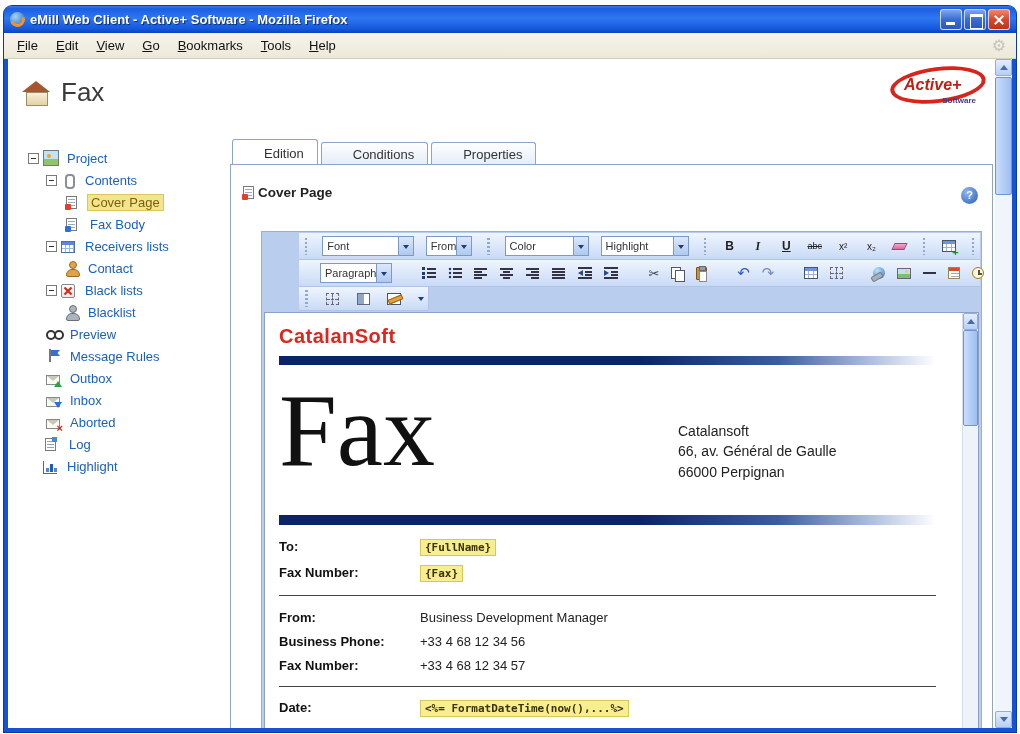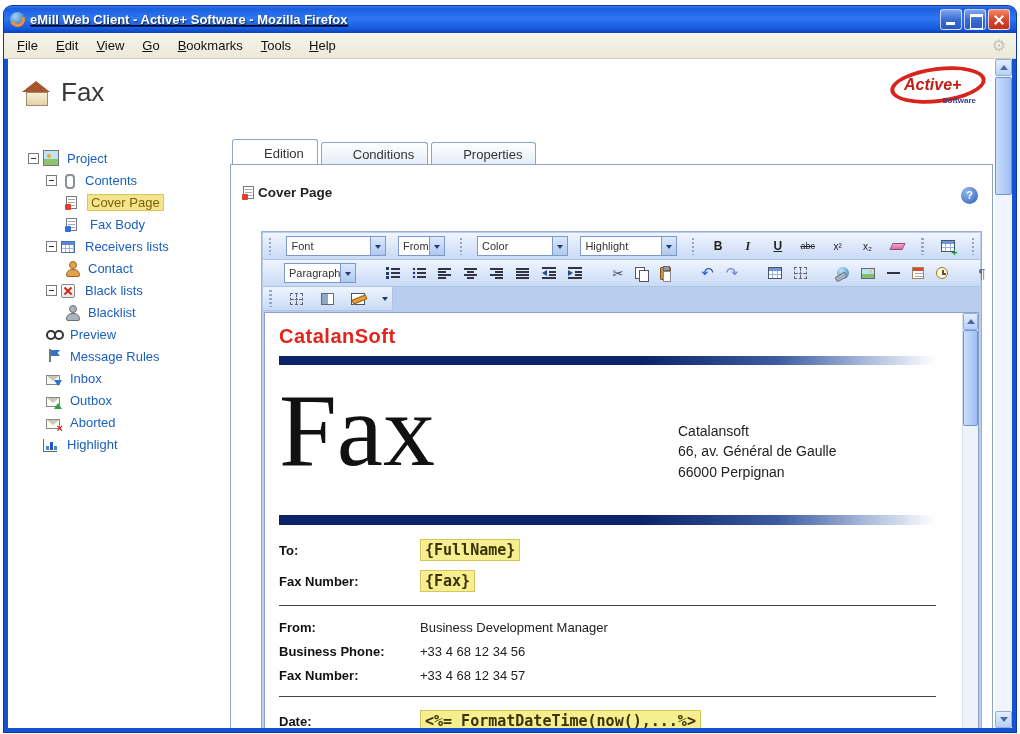--- a/index.html
+++ b/index.html
@@ -5,21 +5,21 @@
   * { box-sizing: border-box; margin: 0; padding: 0; }
   html,body { width:1020px; height:734px; overflow:hidden; background:#fff;
     font-family:"Liberation Sans", sans-serif; }
 
   
   .win { position:absolute; left:4px; right:4px; top:6px; bottom:2px;
     background:#1553D3; border-radius:8px 8px 0 0;
     box-shadow:0 0 0 1px #0A3AA8; }
   .titlebar { height:27px; border-radius:7px 7px 0 0; position:relative;
     background:linear-gradient(180deg,#3B79E8 0%,#1C5EE2 10%,#2E77F2 45%,#1558DC 85%,#0A43BC 100%);
-    display:flex; align-items:center; padding:0 6px;text-decoration:underline; }
+    display:flex; align-items:center; padding:0 6px; }
   .ff-icon { width:15px; height:15px; border-radius:50%; margin-right:5px; position:relative;
     background:radial-gradient(circle at 35% 30%,#9FD4F6,#1E5AA8); flex:0 0 15px; }
   .ff-icon::after { content:""; position:absolute; inset:0; border-radius:50%;
     border:3px solid transparent; border-right-color:#F49030; border-bottom-color:#F49030;
     transform:rotate(25deg); }
   .title-text { color:#fff; font-weight:bold; font-size:13px; text-shadow:1px 1px 1px rgba(0,0,20,.6);
     white-space:nowrap; overflow:hidden; flex:1; }
   .winbtns { display:flex; gap:2px; }
   .wbtn { width:22px; height:21px; border-radius:3px; position:relative;
     border:1px solid rgba(255,255,255,.7);
@@ -142,21 +142,21 @@
   .section-title { font-size:13.5px; font-weight:bold; color:#222; margin-left:4px; }
   .help-btn { position:absolute; right:14px; top:22px; width:17px; height:17px; border-radius:50%;
     background:radial-gradient(circle at 35% 30%,#8FB8EE,#2A5DB8); color:#fff; font-weight:bold;
     font-size:11px; text-align:center; line-height:17px; }
   .help-btn::before { content:"?"; }
 
   
   .editor { position:absolute; left:30px; right:10px; top:66px; height:680px;
     background:#B9CEEF; border:1px solid #98AFD6; padding:1px; }
   .tbar { height:27px; display:flex; align-items:center; padding:0 3px; gap:12px;
-    background:linear-gradient(180deg,#EFF5FE,#C9DAF6); border-bottom:1px solid #AFC4E8; }
+    background:linear-gradient(180deg,#EFF5FE,#C9DAF6); border-bottom:1px solid #AFC4E8;margin-left:36px; }
   .tbar.short { height:24px; width:130px; border-right:1px solid #AFC4E8; }
   .grip { width:3px; height:17px; margin:0 3px;
     background:repeating-linear-gradient(180deg,#8FA8D0 0 2px,transparent 2px 4px); }
   .combo { height:20px; background:#fff; border:1px solid #7D99C9; display:flex; align-items:center; }
   .combo-label { flex:1; font-size:11px; color:#333; padding-left:4px; white-space:nowrap; overflow:hidden; }
   .combo-arrow { width:15px; height:100%; border-left:1px solid #7D99C9;
     background:linear-gradient(180deg,#DCE8FB,#AFC9EF); position:relative; }
   .combo-arrow::before { content:""; position:absolute; left:4px; top:8px; width:0; height:0;
     border-left:3.5px solid transparent; border-right:3.5px solid transparent; border-top:4px solid #1C3E7A; }
   .tbtn { width:22px; height:22px; border:none; background:transparent; display:flex; align-items:center;
@@ -230,21 +230,21 @@
   .navy-bar { height:9px; margin-top:8px;
     background:linear-gradient(90deg,#0B2468 0%,#0B2468 55%,#3D5CA0 76%,#AEBEDF 90%,#fff 100%); }
   .navy-bar.b2 { height:10px; margin-top:20px; }
   .fax-row { display:flex; }
   .big-fax { flex:1; font-family:"Liberation Serif", serif; font-size:104px; line-height:1.25; color:#111; }
   .addr { width:258px; padding-top:56px; font-size:14px; color:#222; line-height:1.45; }
   .fields { margin-top:14px; }
   .frow { display:flex; align-items:baseline; margin:9px 0; }
   .flabel { width:141px; flex:0 0 141px; font-weight:bold; font-size:13px; color:#111; }
   .fval { font-size:13px; color:#222; }
-  .token { font-family:"DejaVu Sans Mono", monospace; font-size:15px; font-weight:bold; color:#3A3200;
+  .token { font-family:"DejaVu Sans Mono", monospace; font-size:11px; font-weight:bold; color:#3A3200;
     background:#F7EE8F; border:1px solid #D6C75C; padding:1px 4px; }
   hr.sep { border:none; border-top:1px solid #444; margin:13px 0; }
 
   
   .vscroll { position:absolute; width:17px; background:#F0F4FB; }
   .page-scroll { right:0; top:0; bottom:0; }
   .doc-scroll { right:0; top:0; bottom:0; width:16px; background:#EEF3FA; border-left:1px solid #D4DEEE; }
   .sb-btn { position:absolute; left:0; right:0; height:17px; border:1px solid #93ACD8; border-radius:2px;
     background:linear-gradient(180deg,#E3EEFD,#B6CFF5); }
   .sb-btn.up { top:0; } .sb-btn.down { bottom:0; }
@@ -333,30 +333,35 @@
       </div>
       <div class="tree-row lvl1">
         <span class="ticon i-glasses"></span>
         <span class="tlabel">Preview</span>
       </div>
       <div class="tree-row lvl1">
         <span class="ticon i-flag"></span>
         <span class="tlabel">Message Rules</span>
       </div>
       <div class="tree-row lvl1">
+        <span class="ticon i-env acc-green"></span>
+        <span class="tlabel">Outbox</span>
+      </div>
+      <div class="tree-row lvl1">
         <span class="ticon i-env acc-blue"></span>
         <span class="tlabel">Inbox</span>
       </div>
       <div class="tree-row lvl1">
-        <span class="ticon i-env acc-green"></span>
-        <span class="tlabel">Outbox</span>
-      </div>
-      <div class="tree-row lvl1">
         <span class="ticon i-env acc-red"></span>
         <span class="tlabel">Aborted</span>
+      </div>
+      <div class="tree-row lvl0">
+        <span class="exp-space"></span>
+        <span class="ticon i-log"></span>
+        <span class="tlabel">Log</span>
       </div>
       <div class="tree-row lvl0">
         <span class="exp-space"></span>
         <span class="ticon i-chart"></span>
         <span class="tlabel">Highlight</span>
       </div>
     </div>
 
     <div class="main">
       <div class="tabs">

